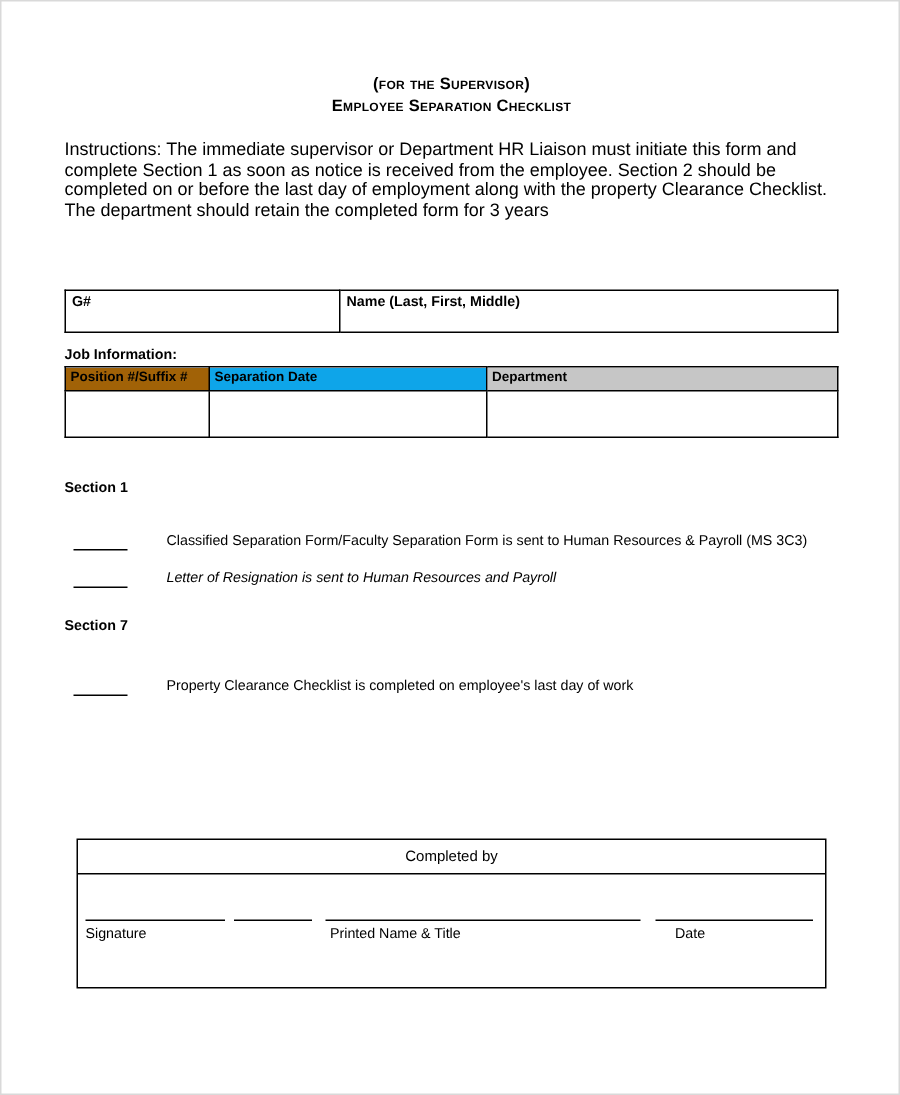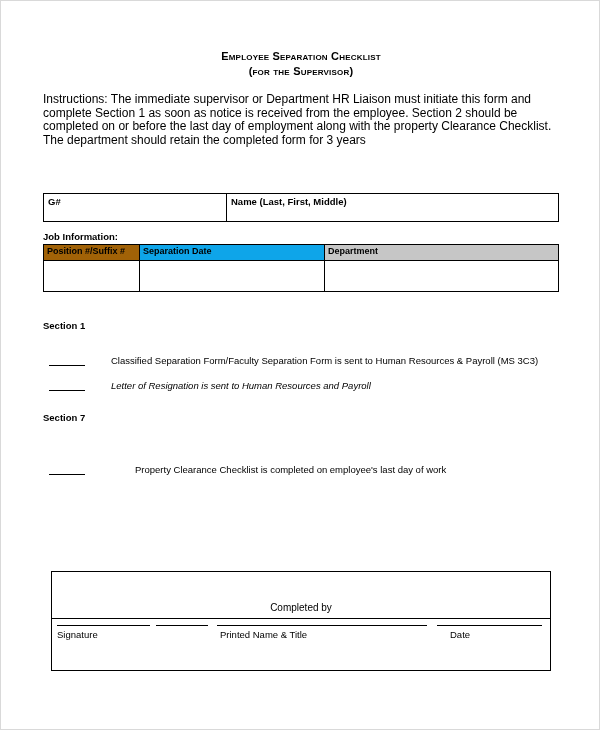--- a/index.html
+++ b/index.html
@@ -39,54 +39,53 @@
     padding:1px 3px; white-space:nowrap; overflow:hidden;
   }
   .job-table .col-pos { width:96px; }
   .job-table .col-date { width:185px; }
   .job-table td { height:31px; }
 
   .section-heading { font-size:9.5px; font-weight:bold; line-height:12px; }
   .s1 { margin-top:28px; }
   .s2 { margin-top:20px; }
 
-  .check-item { display:flex; align-items:center; }
+  .check-item { display:flex; align-items:flex-end; }
   .ci1 { margin-top:22px; }
   .ci2 { margin-top:12px;font-style:italic; }
-  .ci3 { margin-top:39px;gap:24px; }
+  .ci3 { margin-top:27px; }
   .blank { flex:none; width:36px; height:11px; margin-left:6px; border-bottom:1px solid #000; }
   .check-text { margin-left:26px; font-size:9.5px; line-height:13px; white-space:nowrap; }
 
   .completed-box {
     position:relative; margin-top:95px; margin-left:8px;
     width:500px; height:100px; border:1px solid #000;
   }
   .box-header {
     text-align:center; font-size:10px; padding-top:6px; height:23px;
     border-bottom:1px solid #000;
-    margin-top:24px;
   }
   .sig-line { position:absolute; top:53px; height:0; border-top:1px solid #000; }
   .l1a { left:5px;   width:93px; }
   .l1b { left:104px; width:52px; }
   .l2  { left:165px; width:210px; }
   .l3  { left:385px; width:105px; }
   .sig-label { position:absolute; top:57px; font-size:9.5px; }
   .lb1 { left:5px; }
   .lb2 { left:168px; }
   .lb3 { left:398px; }
 </style>
 </head>
 <body>
 
 <div class="page">
 
   <div class="doc-title">
+    <div>(for the Supervisor)</div>
     <div>Employee Separation Checklist</div>
-    <div>(for the Supervisor)</div>
   </div>
 
   <p class="instructions">Instructions:  The immediate supervisor or Department HR Liaison must initiate this form and complete Section 1 as soon as notice is received from the employee.  Section 2 should be completed on or before the last day of employment along with the property Clearance Checklist.   The department should retain the completed form for 3 years</p>
 
   <table class="id-table">
     <tbody>
         <tr>
       <td class="col-g">
         <span>G#</span>
       </td>

